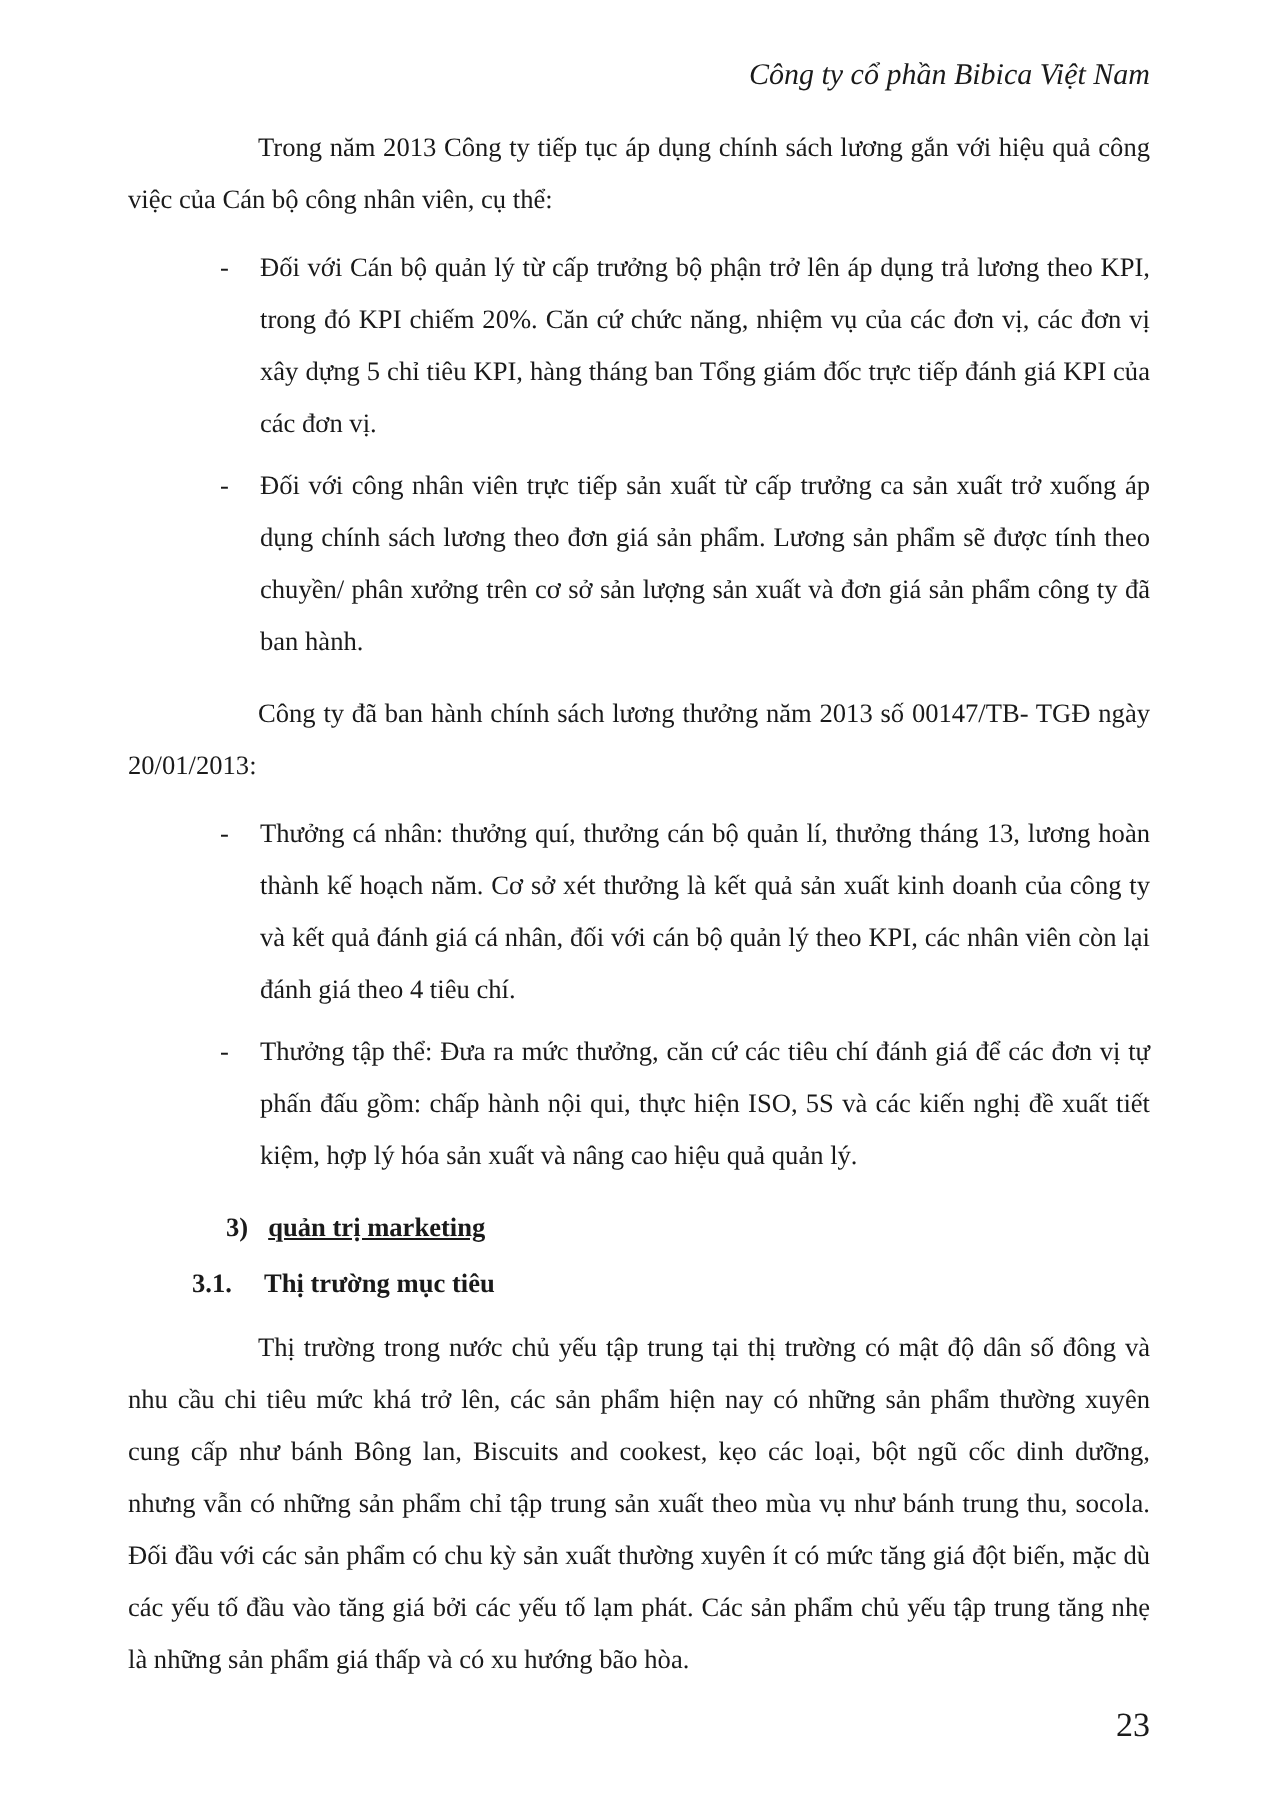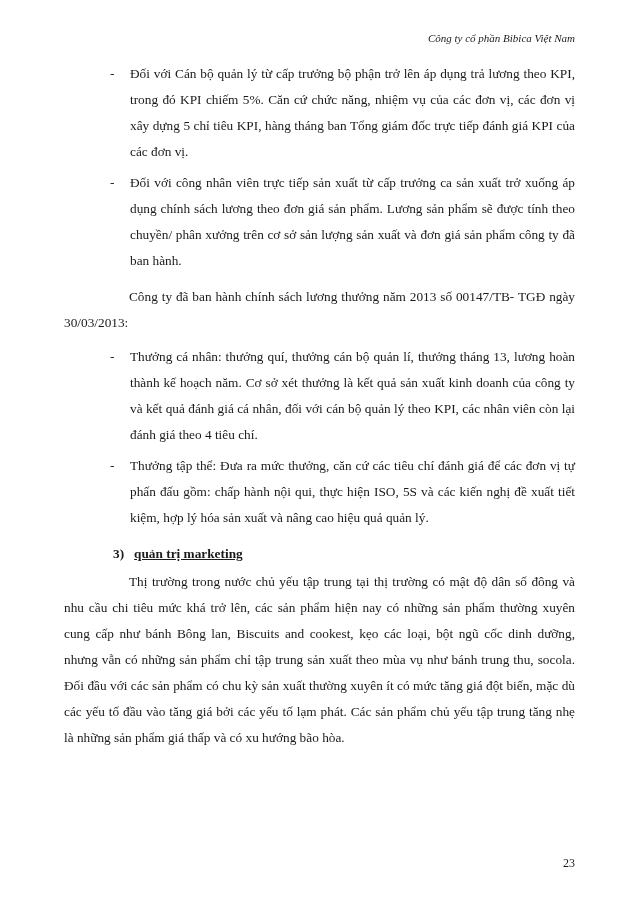--- a/index.html
+++ b/index.html
@@ -17,21 +17,21 @@
     padding: 30px 63px 0 64px;
     font-family: "Liberation Serif", "DejaVu Serif", serif;
     font-size: 13.3px;
     line-height: 26px;
     color: #1a1a1a;
     overflow: hidden;
   }
   .doc-header {
     text-align: right;
     font-style: italic;
-    font-size: 11px;
+    font-size: 15px;
     line-height: 17px;
     margin-bottom: 14px;
   }
   .para {
     text-align: justify;
     text-indent: 65px;
     margin: 0 0 8px 0;
   }
   .para.spaced-top {
     margin-top: 10px;
@@ -66,59 +66,63 @@
     margin: 0 0 6px 0;
   }
   .heading-31 .h-num {
     display: inline-block;
     margin-right: 16px;
   }
   .page-number {
     position: absolute;
     right: 63px;
     bottom: 32px;
-    font-size: 12px;
+    font-size: 17px;
     line-height: 14px;
     color: #1a1a1a;
   }
 </style>
 </head>
 <body>
 
 <div class="page">
 
   <div class="doc-header">Công ty cổ phần Bibica Việt Nam</div>
 
+  <p class="para">Trong năm 2013 Công ty tiếp tục áp dụng chính sách lương gắn với hiệu quả công việc của Cán bộ công nhân viên, cụ thể:</p>
 
   <div class="list">
     <div class="bullet">
       <span class="marker">-</span>
-      <span>Đối với Cán bộ quản lý  từ cấp trưởng bộ phận trở lên áp dụng trả lương theo KPI, trong đó KPI chiếm 5%. Căn cứ chức năng, nhiệm vụ của các đơn vị, các đơn vị xây dựng 5 chỉ tiêu KPI, hàng tháng ban Tổng giám đốc trực tiếp đánh giá KPI của các đơn vị.</span>
+      <span>Đối với Cán bộ quản lý  từ cấp trưởng bộ phận trở lên áp dụng trả lương theo KPI, trong đó KPI chiếm 20%. Căn cứ chức năng, nhiệm vụ của các đơn vị, các đơn vị xây dựng 5 chỉ tiêu KPI, hàng tháng ban Tổng giám đốc trực tiếp đánh giá KPI của các đơn vị.</span>
     </div>
     <div class="bullet">
       <span class="marker">-</span>
       <span>Đối với công nhân viên trực tiếp sản xuất từ cấp trưởng ca sản xuất trở xuống áp dụng chính sách lương theo đơn giá sản phẩm. Lương sản phẩm sẽ được tính theo chuyền/ phân xưởng trên cơ sở sản lượng sản xuất và đơn giá sản phẩm công ty đã ban hành.</span>
     </div>
   </div>
 
-  <p class="para spaced-top">Công ty đã ban hành chính sách lương thưởng năm 2013 số 00147/TB- TGĐ ngày 30/03/2013:</p>
+  <p class="para spaced-top">Công ty đã ban hành chính sách lương thưởng năm 2013 số 00147/TB- TGĐ ngày 20/01/2013:</p>
 
   <div class="list">
     <div class="bullet">
       <span class="marker">-</span>
       <span>Thưởng cá nhân: thưởng quí, thưởng cán bộ quản lí, thưởng tháng 13, lương hoàn thành kế hoạch năm. Cơ sở xét thưởng là kết quả sản xuất kinh doanh của công ty và kết quả đánh giá cá nhân, đối với cán bộ quản lý theo KPI, các nhân viên còn lại đánh giá theo 4 tiêu chí.</span>
     </div>
     <div class="bullet">
       <span class="marker">-</span>
       <span>Thưởng tập thể: Đưa ra mức thưởng, căn cứ các tiêu chí đánh giá để các đơn vị tự phấn đấu gồm: chấp hành nội qui, thực hiện ISO, 5S và các kiến nghị đề xuất tiết kiệm, hợp lý hóa sản xuất và nâng cao hiệu quả quản lý.</span>
     </div>
   </div>
 
   <div class="heading-3">
     <span class="h-num">3)</span><span>quản trị marketing</span>
   </div>
 
+  <div class="heading-31">
+    <span class="h-num">3.1.</span><span>Thị trường mục tiêu</span>
+  </div>
 
   <p class="para">Thị trường trong nước chủ yếu tập trung tại thị trường có mật độ dân số đông và nhu cầu chi tiêu mức khá trở lên, các sản phẩm hiện nay có những sản phẩm thường xuyên cung cấp như bánh Bông lan, Biscuits and cookest, kẹo các loại, bột ngũ cốc dinh dưỡng, nhưng vẫn có những sản phẩm chỉ tập trung sản xuất theo mùa vụ như bánh trung thu, socola. Đối đầu với các sản phẩm có chu kỳ sản xuất thường xuyên ít có mức tăng giá đột biến, mặc dù các yếu tố đầu vào tăng giá bởi các yếu tố lạm phát. Các sản phẩm chủ yếu tập trung tăng nhẹ là những sản phẩm giá thấp và có xu hướng bão hòa.</p>
 
   <div class="page-number">23</div>
 
 </div>
 
 </body></html>

